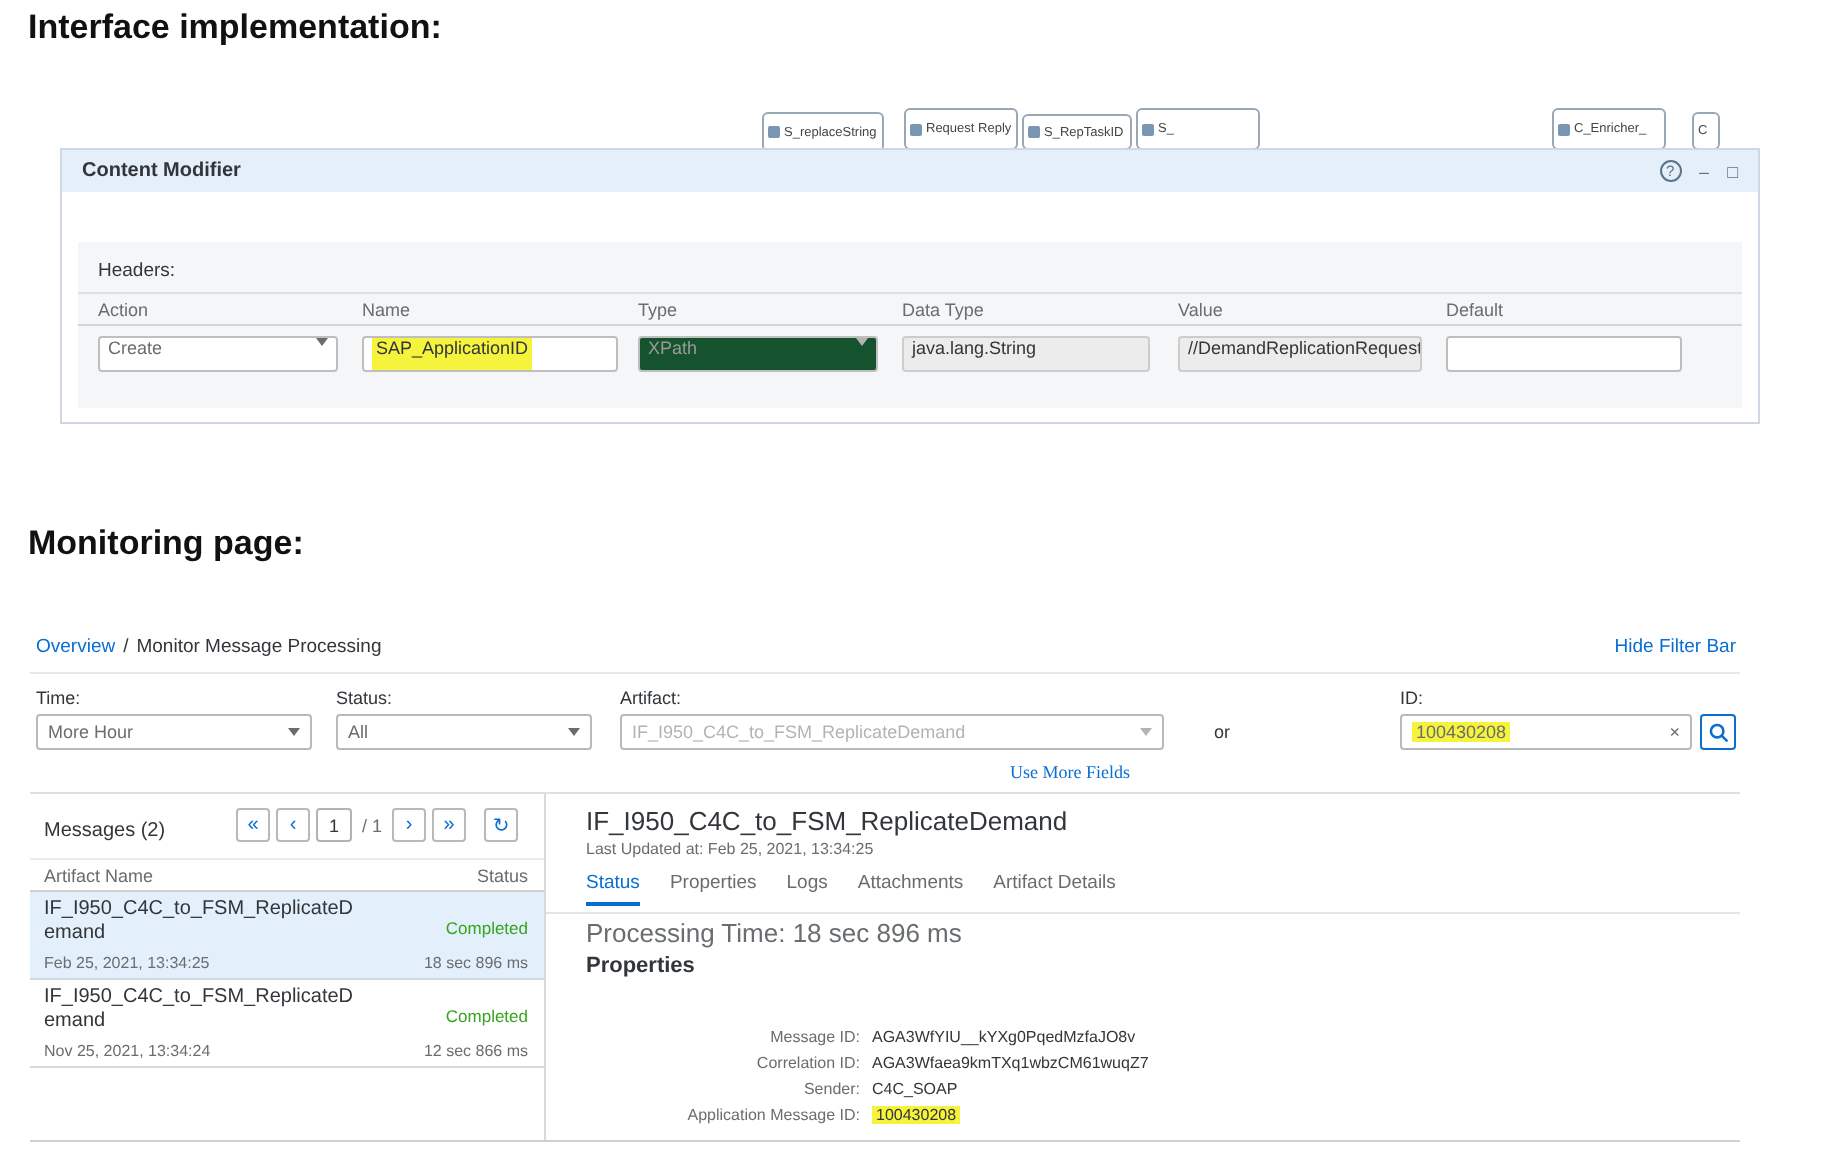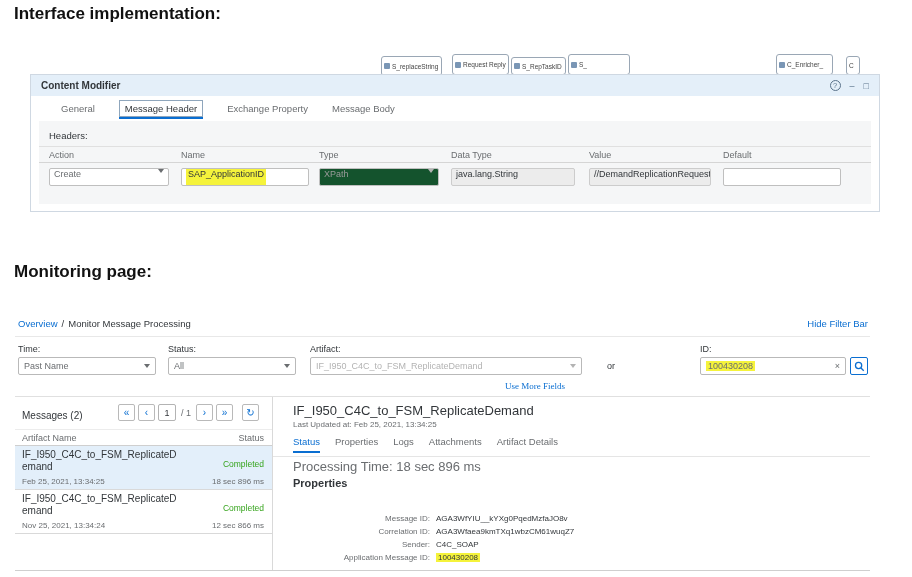--- a/index.html
+++ b/index.html
@@ -115,26 +115,20 @@
 
   <div class="cm-panel">
     <div class="cm-header">
       <span class="cm-title">Content Modifier</span>
       <span class="cm-win">
         <span class="cm-help">?</span>
         <span>–</span>
         <span>□</span>
       </span>
     </div>
-    <div class="cm-tabs">
-      <span class="cm-tab">General</span>
-      <span class="cm-tab sel">Message Header</span>
-      <span class="cm-tab">Exchange Property</span>
-      <span class="cm-tab">Message Body</span>
-    </div>
     <div class="cm-body">
       <div class="cm-headers-label">Headers:</div>
       <div class="cm-thead">
         <span class="cm-th" style="left:10px">Action</span>
         <span class="cm-th" style="left:142px">Name</span>
         <span class="cm-th" style="left:280px">Type</span>
         <span class="cm-th" style="left:412px">Data Type</span>
         <span class="cm-th" style="left:550px">Value</span>
         <span class="cm-th" style="left:684px">Default</span>
       </div>
@@ -170,21 +164,21 @@
   </div>
   <div class="hidefb link">Hide Filter Bar</div>
   <div class="hr" style="left:15px;top:336px;width:855px"></div>
 
   <div class="flabel" style="left:18px;top:344px">Time:</div>
   <div class="flabel" style="left:168px;top:344px">Status:</div>
   <div class="flabel" style="left:310px;top:344px">Artifact:</div>
   <div class="flabel" style="left:700px;top:344px">ID:</div>
 
   <div class="ffld" style="left:18px;width:138px">
-    <span>Past Name</span>
+    <span>More Hour</span>
     <span class="chev"></span>
   </div>
   <div class="ffld" style="left:168px;width:128px">
     <span>All</span>
     <span class="chev"></span>
   </div>
   <div class="ffld" style="left:310px;width:272px">
     <span style="color:#b3b3b3">IF_I950_C4C_to_FSM_ReplicateDemand</span>
     <span class="chev dim2"></span>
   </div>

